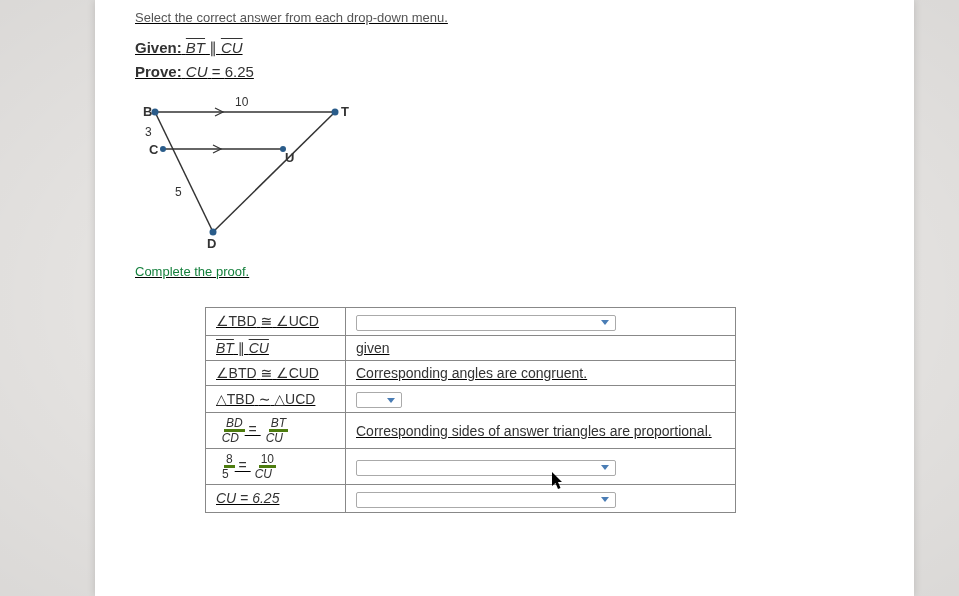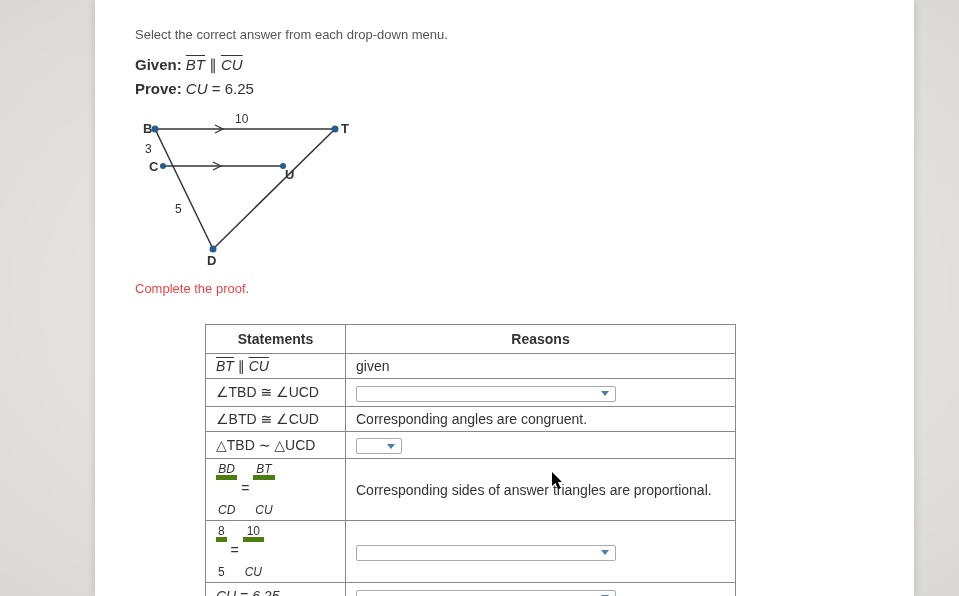--- a/index.html
+++ b/index.html
@@ -11,22 +11,23 @@
       position: relative;
       overflow: hidden;
     }
     .page {
       background: #fff;
       position: absolute;
       top: 0;
       left: 95px;
       right: 45px;
       bottom: 0;
-      padding: 27px 40px;
+      padding: 10px 40px;
       box-shadow: 0 0 8px rgba(0,0,0,0.15);
+      text-decoration: underline;
     }
     .instruction {
       font-size: 13px;
       color: #555;
       margin-bottom: 14px;
     }
     .given, .prove {
       font-size: 15px;
       color: #333;
       margin-bottom: 6px;
@@ -34,21 +35,21 @@
     .overline { text-decoration: overline; }
     .bold { font-weight: bold; margin-top: 37px; }
     .italic { font-style: italic; }
     .diagram {
       margin: 8px 0 6px 0;
       width: 260px;
       height: 160px;
     }
     .complete {
       font-size: 13px;
-      color: #ef4444;
+      color: #15803d;
       margin-bottom: 28px;
     }
     .proof-table {
       margin-left: 70px;
       border-collapse: collapse;
       font-size: 14px;
       color: #333;
     }
     .proof-table th, .proof-table td {
       border: 1px solid #888;
@@ -87,22 +88,22 @@
       border-right: 4px solid transparent;
       border-top: 5px solid #4a7db5;
     }
     .frac {
       display: inline-block;
       text-align: center;
       vertical-align: middle;
       font-size: 12px;
       line-height: 1;
     }
-    .frac .num { display:block; border-bottom: 5px solid #4d7c0f; padding: 0 2px; }
-    .frac .den { display:block; padding: 0 2px; margin-top: 24px; }
+    .frac .num { display:block; border-bottom: 3px solid #4d7c0f; padding: 0 2px; margin-left: 8px; }
+    .frac .den { display:block; padding: 0 2px; }
     .cursor-arrow {
       position: absolute;
       pointer-events: none;
     }
     .photo-grain::before {
       content: "";
       position: absolute;
       inset: 0;
       background: radial-gradient(ellipse at 50% 50%, rgba(255,255,255,0) 40%, rgba(0,0,0,0.06) 100%);
       pointer-events: none;
@@ -151,43 +152,39 @@
     <text x="100" y="12" font-size="12" fill="#333">10</text>
     <text x="10" y="42" font-size="12" fill="#333">3</text>
     <text x="40" y="102" font-size="12" fill="#333">5</text>
   </svg>
 
   <div class="complete">Complete the proof.</div>
 
   
   <table class="proof-table">
     <tbody>
-        <tr>
-      <th>Statements</th>
-      <th>Reasons</th>
+    <tr>
+      <td class="statement">
+        <span>∠TBD</span>
+        <span>≅</span>
+        <span>∠UCD</span>
+      </td>
+      <td class="reason">
+        <span class="dropdown dropdown-wide">
+              <span class="caret"></span>
+            </span>
+      </td>
     </tr>
     <tr>
       <td class="statement">
         <span class="overline italic">BT</span>
         ∥
         <span class="overline italic">CU</span>
       </td>
       <td class="reason">given</td>
-    </tr>
-    <tr>
-      <td class="statement">
-        <span>∠TBD</span>
-        <span>≅</span>
-        <span>∠UCD</span>
-      </td>
-      <td class="reason">
-        <span class="dropdown dropdown-wide">
-              <span class="caret"></span>
-            </span>
-      </td>
     </tr>
     <tr>
       <td class="statement">
         <span>∠BTD</span>
         <span>≅</span>
         <span>∠CUD</span>
       </td>
       <td class="reason">Corresponding angles are congruent.</td>
     </tr>
     <tr>

